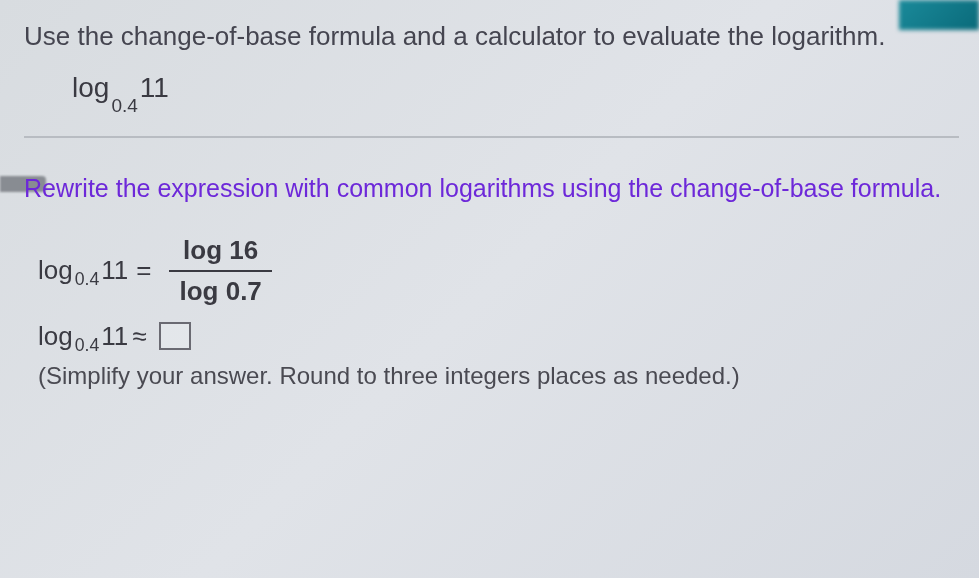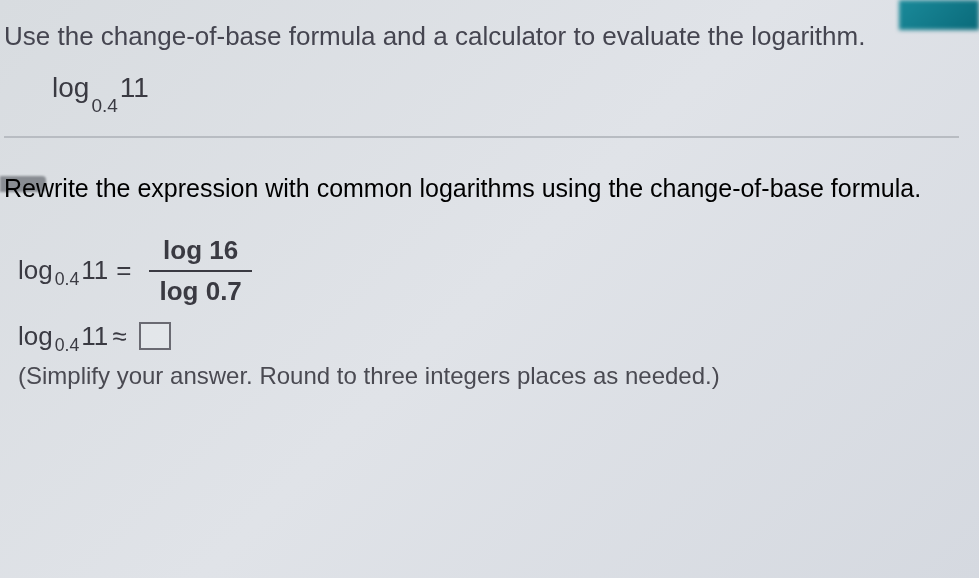--- a/index.html
+++ b/index.html
@@ -10,21 +10,21 @@
     body {
       width: 979px;
       height: 578px;
       background: linear-gradient(135deg, #d8dce0 0%, #e0e3e8 50%, #d5d9e0 100%);
       font-family: Arial, Helvetica, sans-serif;
       color: #3a3a42;
       overflow: hidden;
       position: relative;
     }
     .content {
-      padding: 20px 20px 20px 4px;
+      padding: 20px 20px 20px 24px;
     }
     .instruction {
       font-size: 26px;
       color: #454550;
       margin-bottom: 18px;
       line-height: 1.3;
       filter: blur(0.6px);
     }
     .expression-block {
       margin-left: 48px;
@@ -35,21 +35,21 @@
     }
     .divider {
       width: 100%;
       height: 2px;
       background: #b8bcc2;
       margin: 20px 0 34px 0;
       filter: blur(0.5px);
     }
     .sub-instruction {
       font-size: 25px;
-      color: #000000;
+      color: #6d28d9;
       margin-bottom: 28px;
       line-height: 1.3;
       filter: blur(0.6px);
     }
     .equation-row {
       display: flex;
       align-items: center;
       margin-left: 14px;
       margin-bottom: 12px;
       font-size: 26px;

